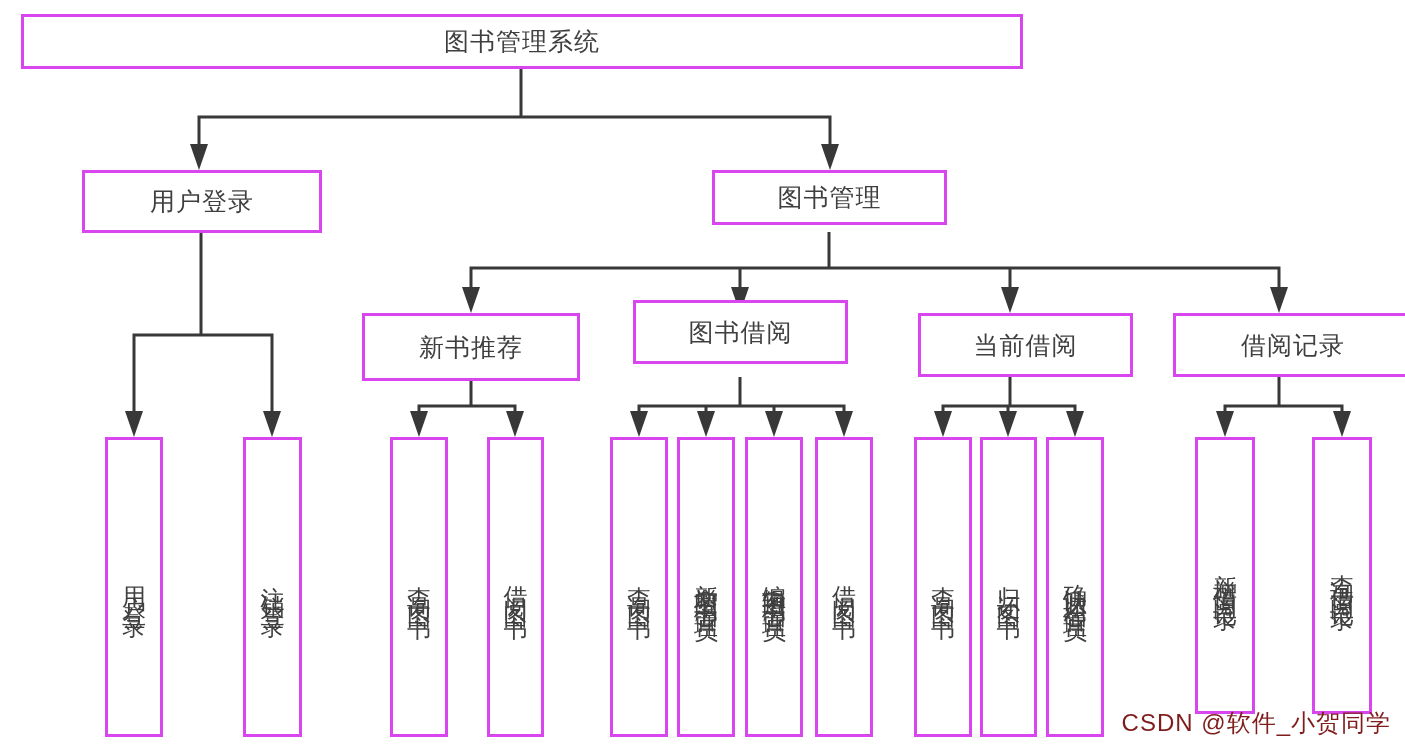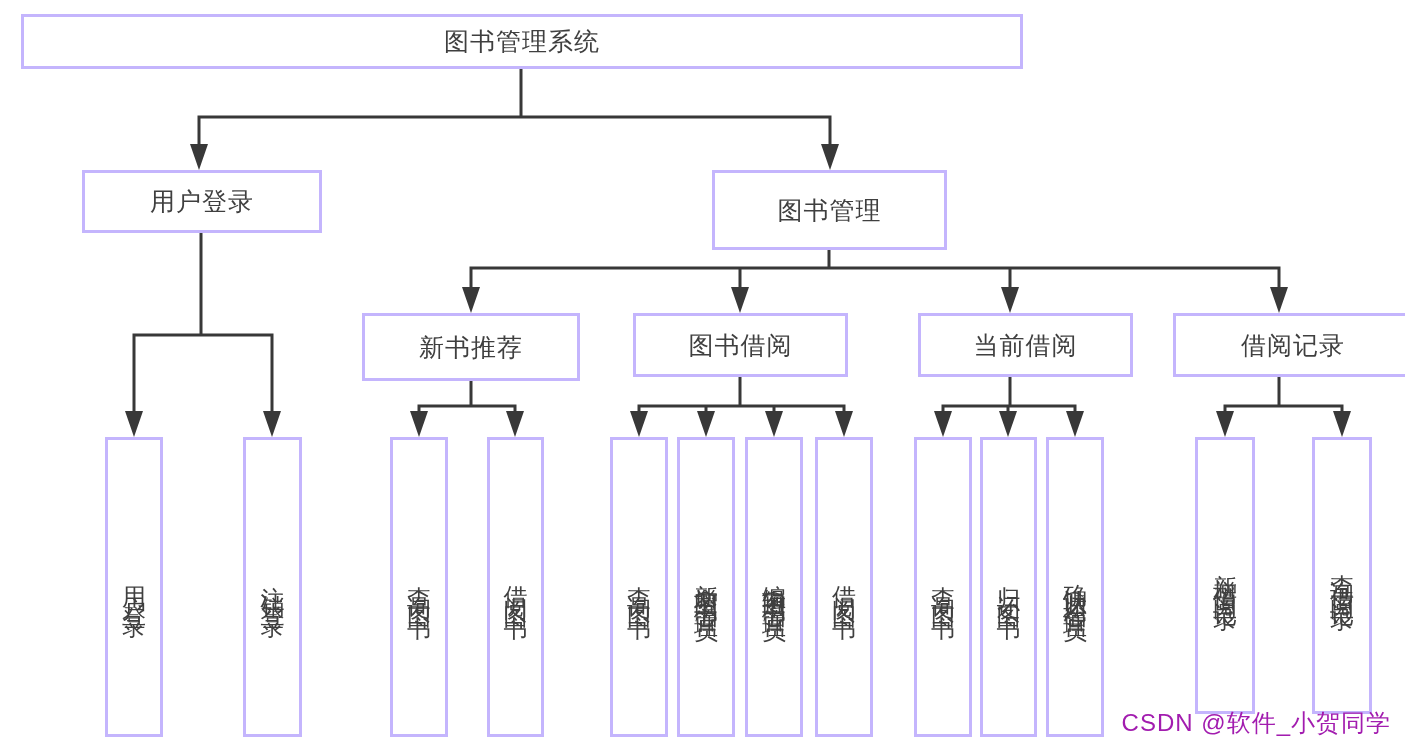--- a/index.html
+++ b/index.html
@@ -19,21 +19,21 @@
     position: absolute;
     left: 0;
     top: 0;
     width: 1405px;
     height: 747px;
   }
   .node {
     position: absolute;
     box-sizing: border-box;
     background: #ffffff;
-    border: 3px solid #c4b5fd;
+    border: 3px solid #d946ef;
     color: #3f3f3f;
     display: flex;
     align-items: center;
     justify-content: center;
     text-align: center;
   }
   .hbox {
     font-size: 25px;
     letter-spacing: 1px;
     white-space: nowrap;
@@ -48,21 +48,21 @@
     white-space: nowrap;
   }
   .sp4 .vtext { letter-spacing: 10px; }
   .sp6 .vtext { letter-spacing: 7px; }
   .sp9 .vtext { letter-spacing: 5px; }
   #watermark {
     position: absolute;
     right: 14px;
     bottom: 8px;
     font-size: 24px;
-    color: #a21caf;
+    color: #7f1d1d;
     letter-spacing: 1px;
     white-space: nowrap;
   }
 </style>
 </head>
 <body>
 
 <div id="canvas">
 
   <svg id="connectors" width="1405" height="747" viewBox="0 0 1405 747" xmlns="http://www.w3.org/2000/svg">
@@ -108,24 +108,24 @@
       <polygon points="1066,411 1084,411 1075,437"></polygon>
 
       <polygon points="1216,411 1234,411 1225,437"></polygon>
       <polygon points="1333,411 1351,411 1342,437"></polygon>
     </g>
   </svg>
 
   <div class="node hbox" style="left:21px; top:14px; width:1002px; height:55px;">图书管理系统</div>
 
   <div class="node hbox" style="left:82px; top:170px; width:240px; height:63px;">用户登录</div>
-  <div class="node hbox" style="left:712px; top:170px; width:235px; height:80px;">图书管理</div>
+  <div class="node hbox" style="left:712px; top:170px; width:235px; height:55px;">图书管理</div>
 
   <div class="node hbox" style="left:362px; top:313px; width:218px; height:68px;">新书推荐</div>
-  <div class="node hbox" style="left:633px; top:313px; width:215px; height:64px;">图书借阅</div>
+  <div class="node hbox" style="left:633px; top:300px; width:215px; height:64px;">图书借阅</div>
   <div class="node hbox" style="left:903px; top:313px; width:215px; height:64px;margin-left:15px;">当前借阅</div>
   <div class="node hbox" style="left:1173px; top:313px; width:240px; height:64px;">借阅记录</div>
 
   <div class="node vbox sp4" style="left:105px; top:437px; width:58px; height:300px;">
     <div class="vtext">用户登录</div>
   </div>
   <div class="node vbox sp4" style="left:243px; top:437px; width:59px; height:300px;">
     <div class="vtext">注销登录</div>
   </div>
 

